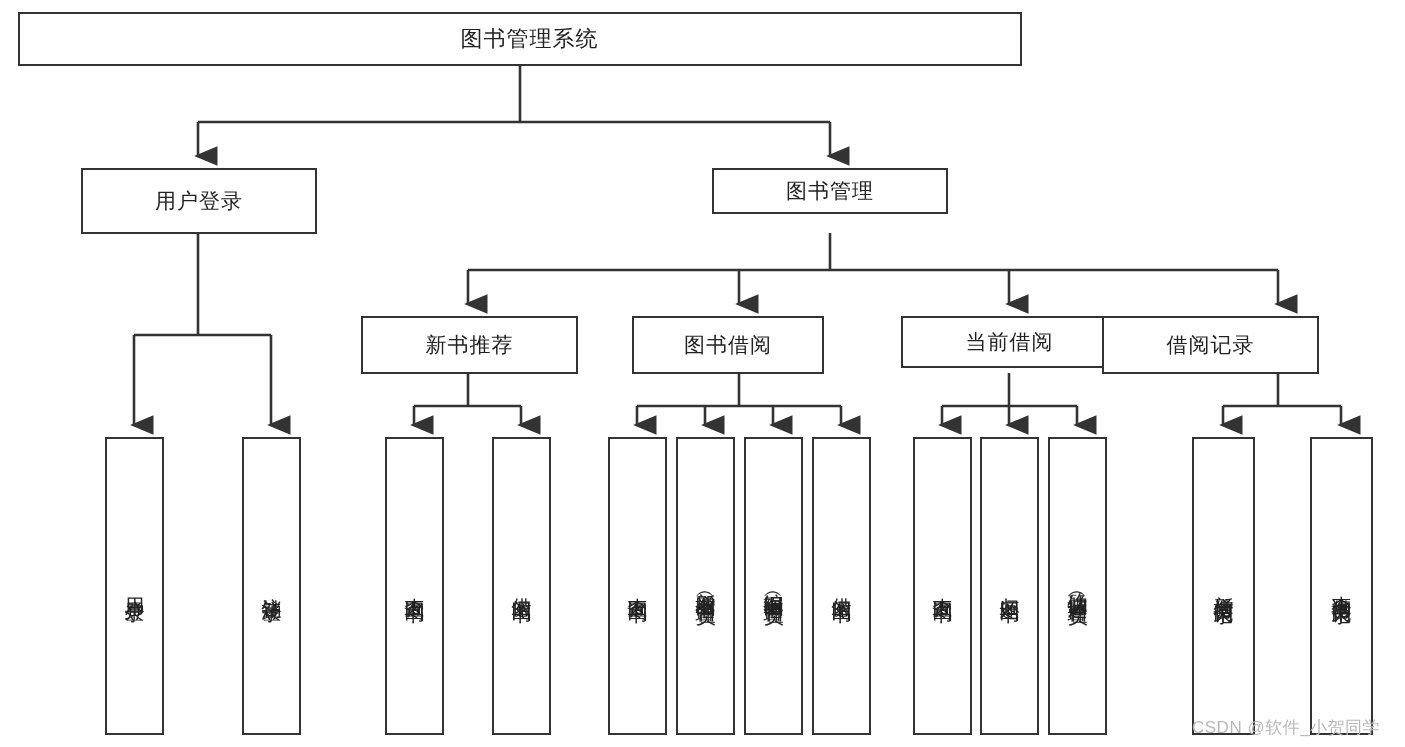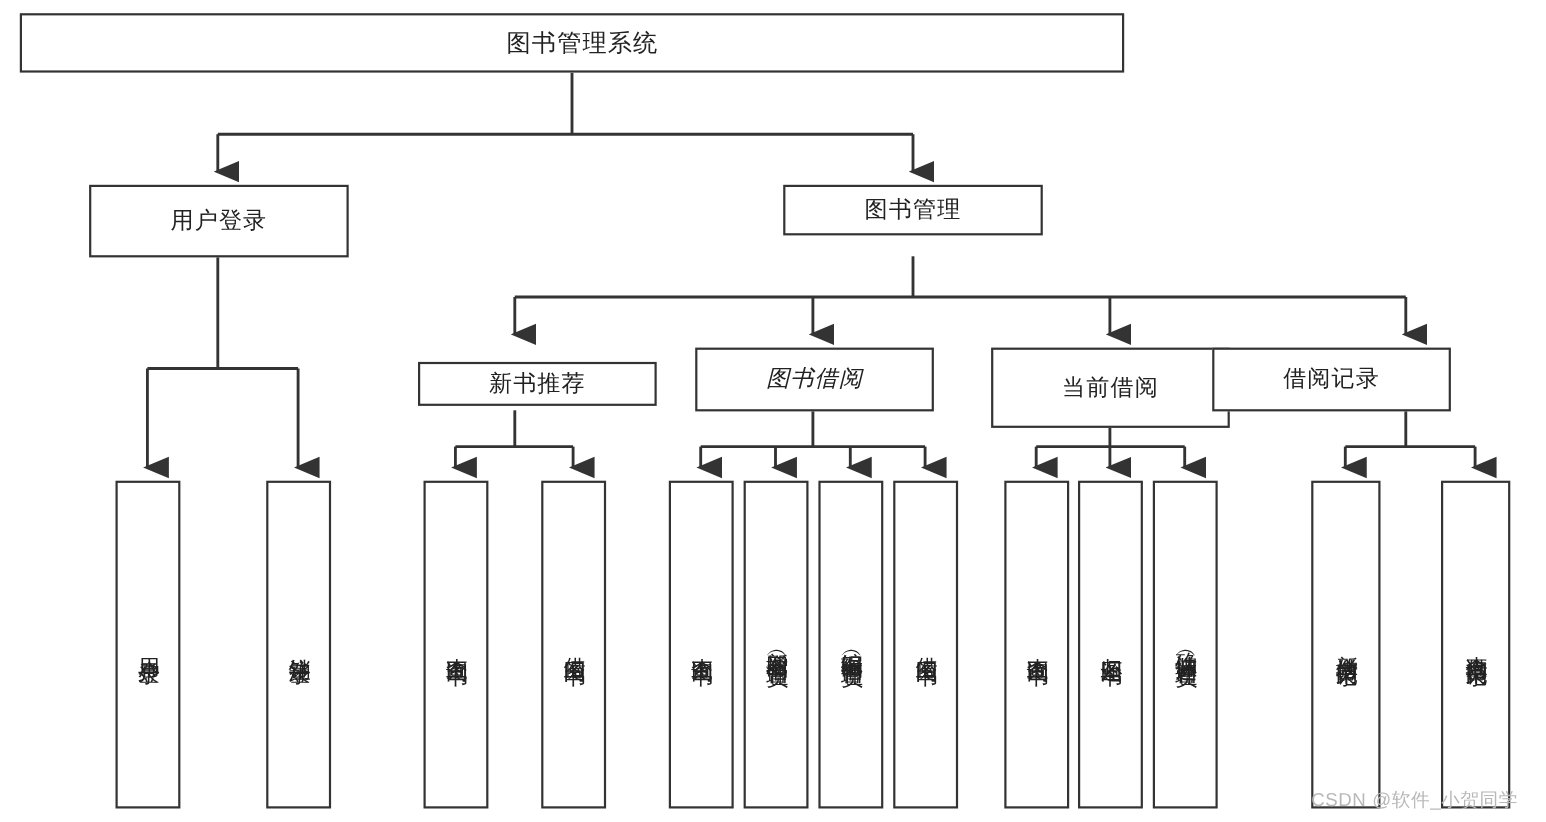--- a/index.html
+++ b/index.html
@@ -125,23 +125,23 @@
       <path d="M 1223 406 L 1223 425" marker-end="url(#arrow)"></path>
       <path d="M 1341 406 L 1341 425" marker-end="url(#arrow)"></path>
     </g>
   </svg>
 
   <div class="node horiz root" style="left:18px; top:12px; width:1004px; height:54px;padding-left:19px;">图书管理系统</div>
 
   <div class="node horiz" style="left:81px; top:168px; width:236px; height:66px;">用户登录</div>
   <div class="node horiz" style="left:712px; top:168px; width:236px; height:46px;">图书管理</div>
 
-  <div class="node horiz" style="left:380px; top:316px; width:217px; height:40px;margin-top:13px;">新书推荐</div>
-  <div class="node horiz" style="left:632px; top:316px; width:217px; height:58px;font-style:italic;">图书借阅</div>
-  <div class="node horiz" style="left:901px; top:316px; width:217px; height:73px;">当前借阅</div>
+  <div class="node horiz" style="left:361px; top:316px; width:217px; height:58px;">新书推荐</div>
+  <div class="node horiz" style="left:632px; top:316px; width:192px; height:58px;">图书借阅</div>
+  <div class="node horiz" style="left:901px; top:316px; width:217px; height:52px;">当前借阅</div>
   <div class="node horiz" style="left:1102px; top:316px; width:217px; height:58px;text-align:center;">借阅记录</div>
 
   <div class="node vert" style="left:105px; top:437px; width:59px; height:298px;">
     <span>用户登录</span>
   </div>
   <div class="node vert" style="left:242px; top:437px; width:59px; height:298px;">
     <span>注销登录</span>
   </div>
 
   <div class="node vert" style="left:385px; top:437px; width:59px; height:298px;">

